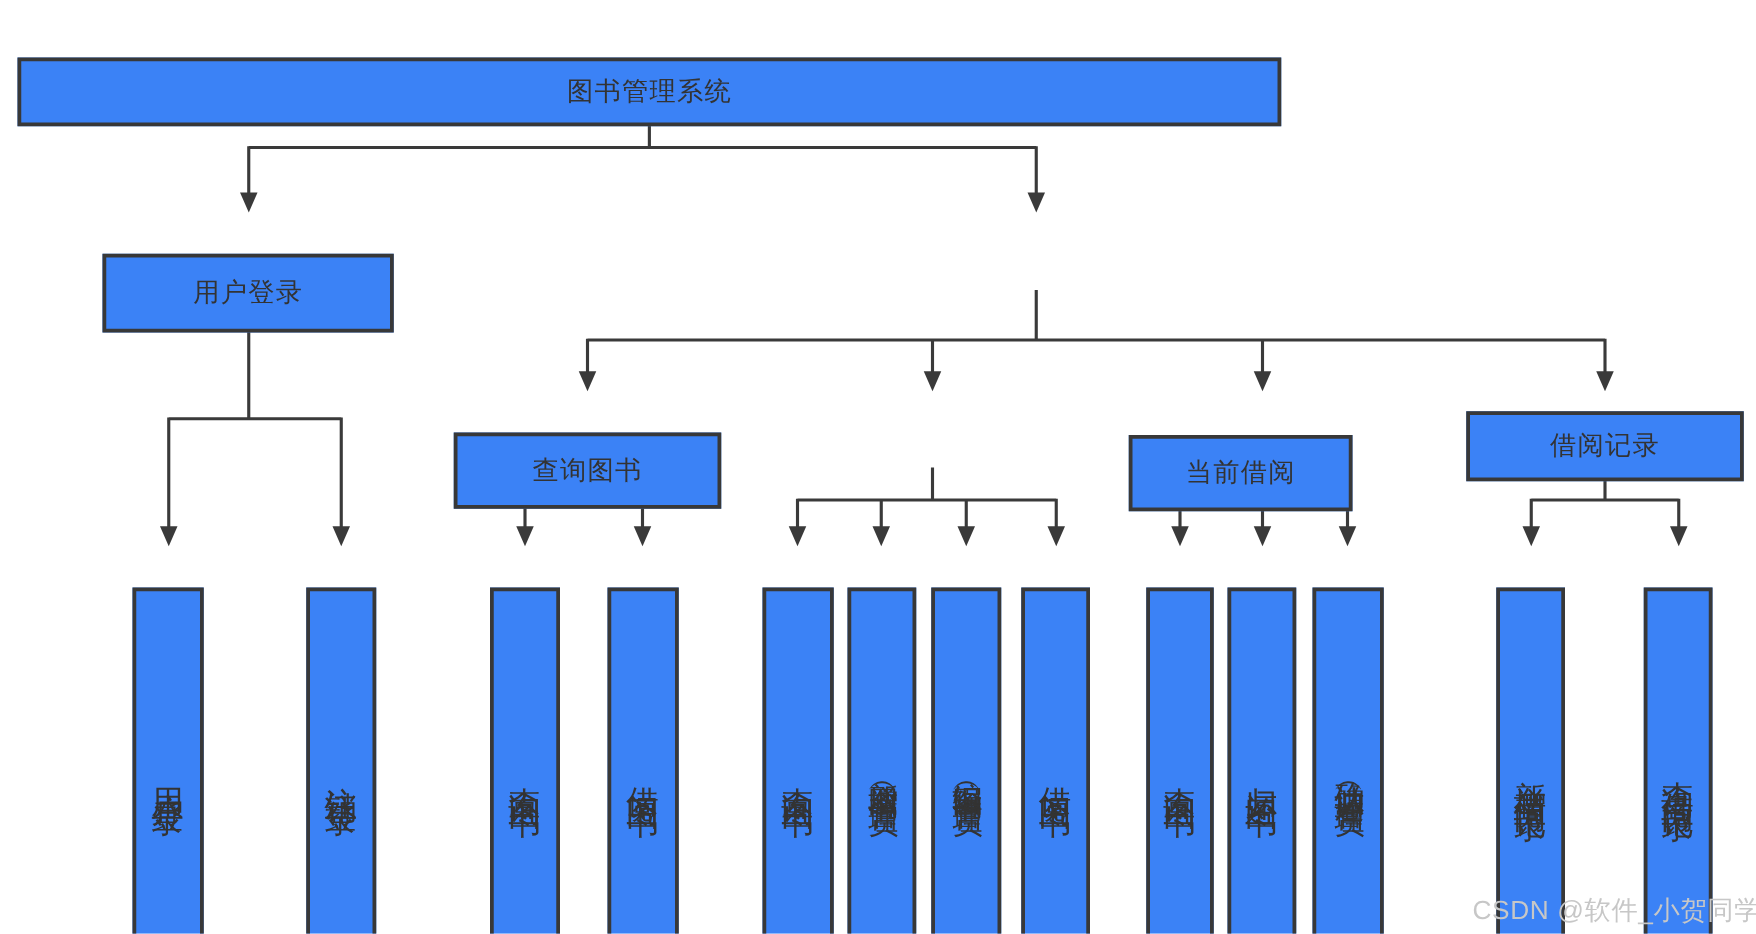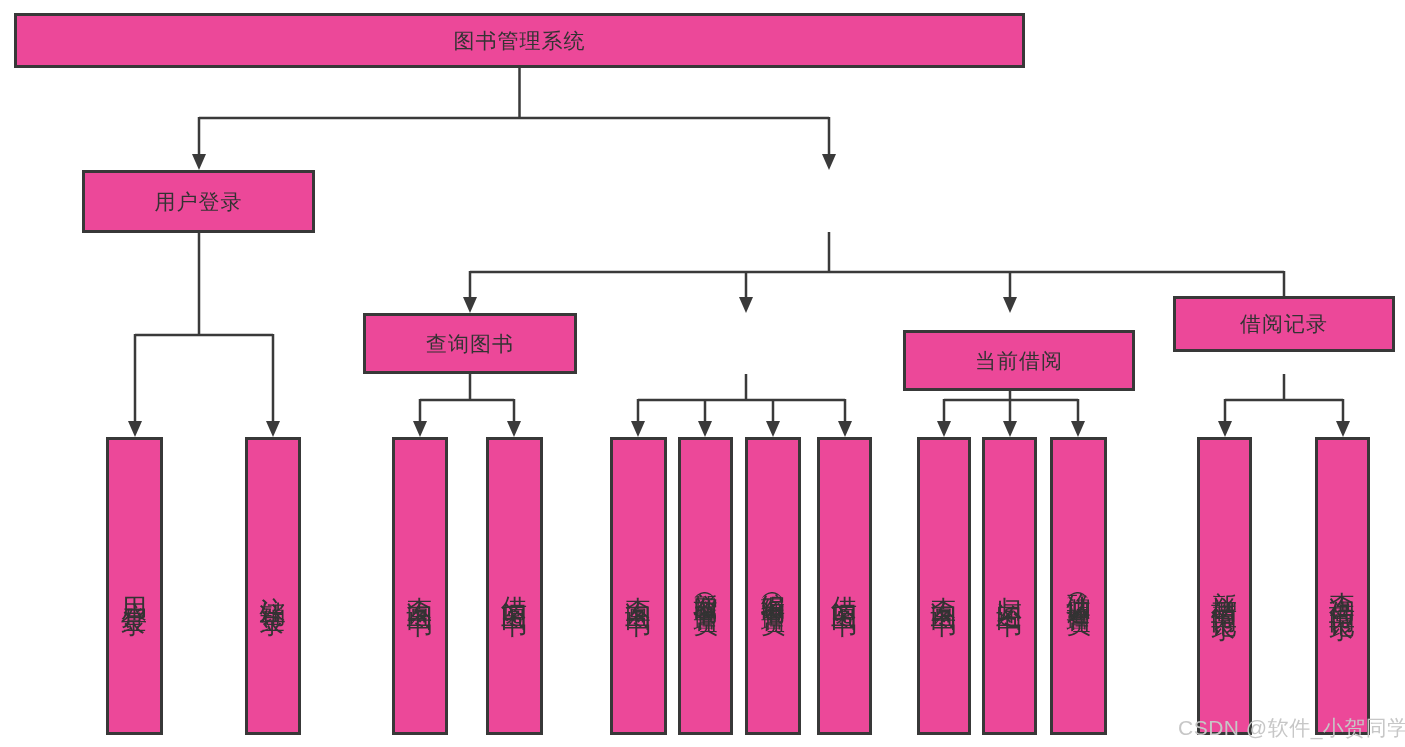--- a/index.html
+++ b/index.html
@@ -2,23 +2,23 @@
 <html><head>
 <meta charset="utf-8">
 <style>
   html,body{margin:0;padding:0;background:#fff;}
   .canvas{
     position:relative;width:1405px;height:747px;background:#ffffff;
     font-family:"Liberation Sans",sans-serif;color:#333333;overflow:hidden;
   }
   svg.wires{position:absolute;left:0;top:0;width:1405px;height:747px;z-index:1;}
   .node{
-    position:absolute;background:#ec4899;border:3px solid #383838;
+    position:absolute;background:#3b82f6;border:3px solid #383838;
     display:flex;align-items:center;justify-content:center;
-    box-sizing:border-box;z-index:2;text-align:center;
+    box-sizing:border-box;z-index:2;text-align:center;margin-top:33px;
   }
   .node.h{font-size:21px;letter-spacing:1px;line-height:1.1;}
   .node.v{
     writing-mode:vertical-rl;text-orientation:mixed;
     font-size:26px;letter-spacing:5px;line-height:1;
   }
   .node.v.long{font-size:24px;letter-spacing:3px;}
   .watermark{
     position:absolute;left:1178px;top:714px;z-index:3;
     font-size:21px;color:#c7c7c7;letter-spacing:0.5px;white-space:nowrap;
@@ -64,21 +64,21 @@
       <polygon points="1218,421 1232,421 1225,437"></polygon>
       <polygon points="1336,421 1350,421 1343,437"></polygon>
     </g>
   </svg>
 
   <div class="node h" style="left:14px;top:13px;width:1011px;height:55px">图书管理系统</div>
 
   <div class="node h" style="left:82px;top:170px;width:233px;height:63px">用户登录</div>
 
   <div class="node h" style="left:363px;top:313px;width:214px;height:61px">查询图书</div>
-  <div class="node h" style="left:903px;top:330px;width:232px;height:61px">当前借阅</div>
+  <div class="node h" style="left:903px;top:315px;width:179px;height:61px">当前借阅</div>
   <div class="node h" style="left:1173px;top:296px;width:222px;height:56px">借阅记录</div>
 
   <div class="node v" style="left:106px;top:437px;width:57px;height:298px">用户登录</div>
   <div class="node v" style="left:245px;top:437px;width:56px;height:298px">注销登录</div>
 
   <div class="node v" style="left:392px;top:437px;width:56px;height:298px">查询图书</div>
   <div class="node v" style="left:486px;top:437px;width:57px;height:298px">借阅图书</div>
 
   <div class="node v" style="left:610px;top:437px;width:57px;height:298px">查询图书</div>
   <div class="node v long" style="left:678px;top:437px;width:55px;height:298px">新增图书（管理员）</div>

